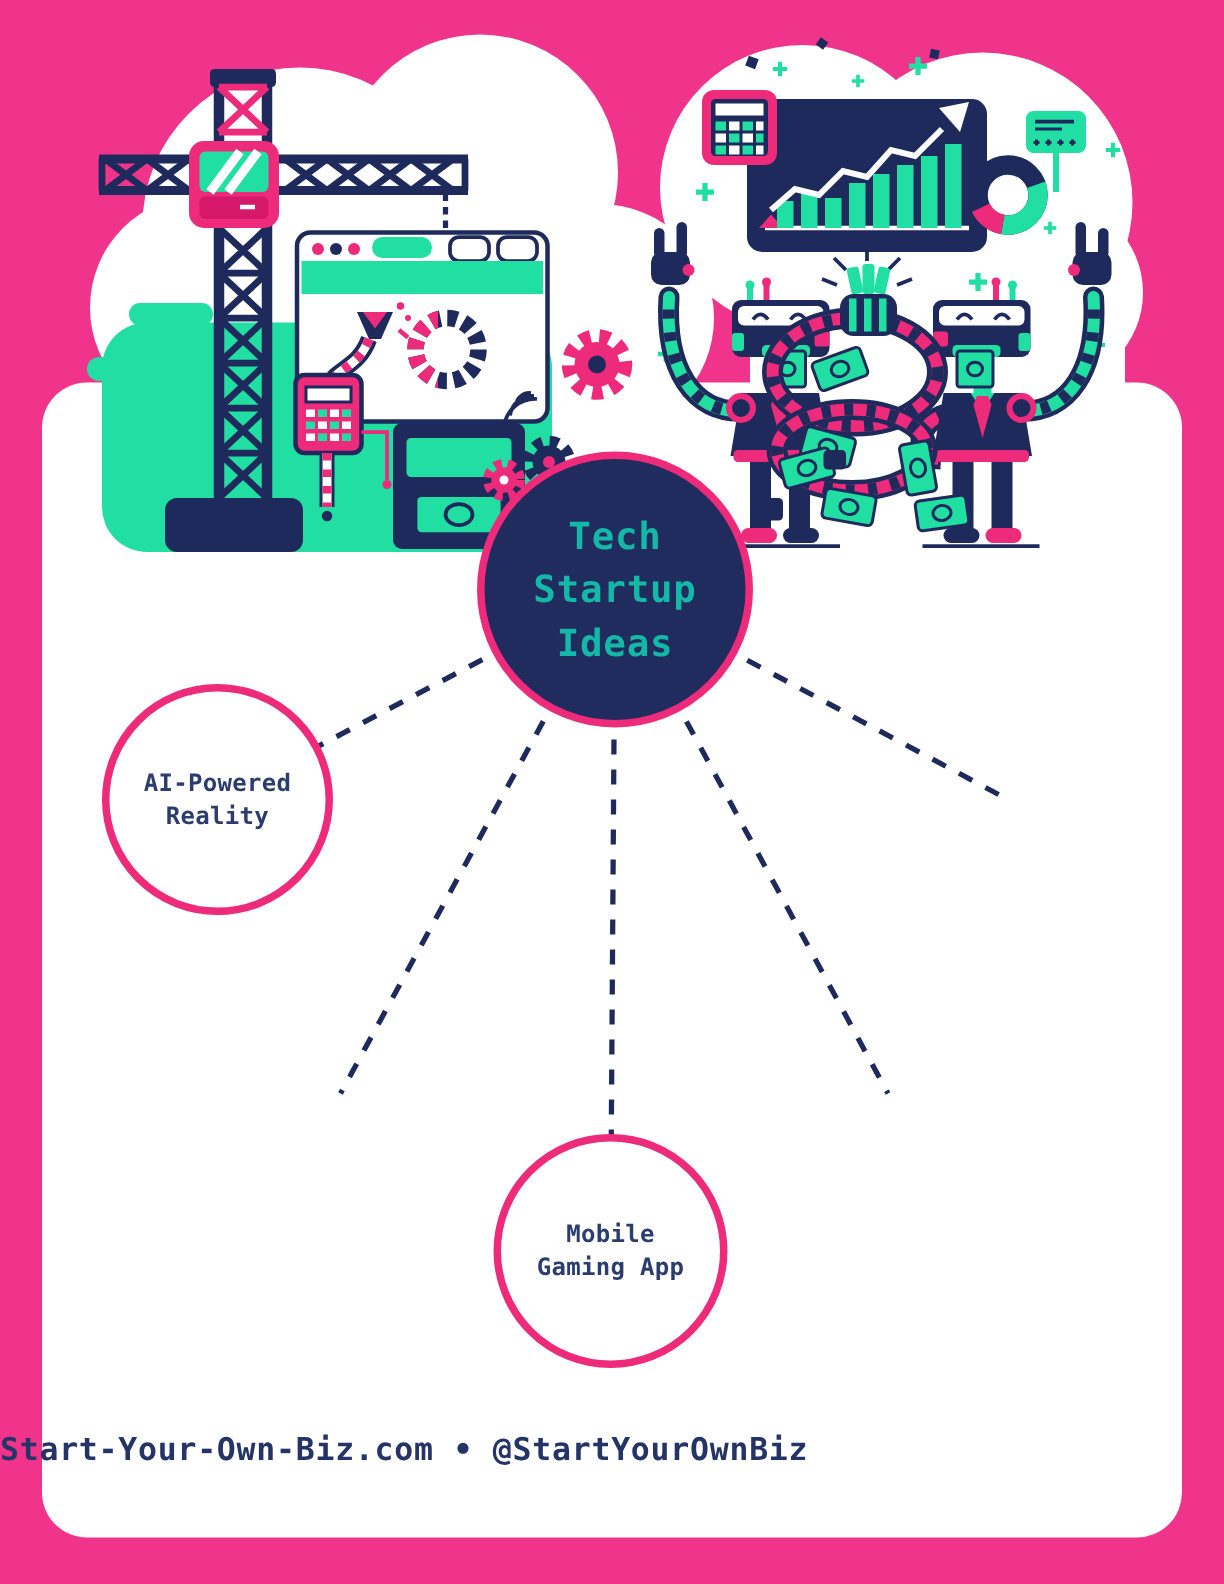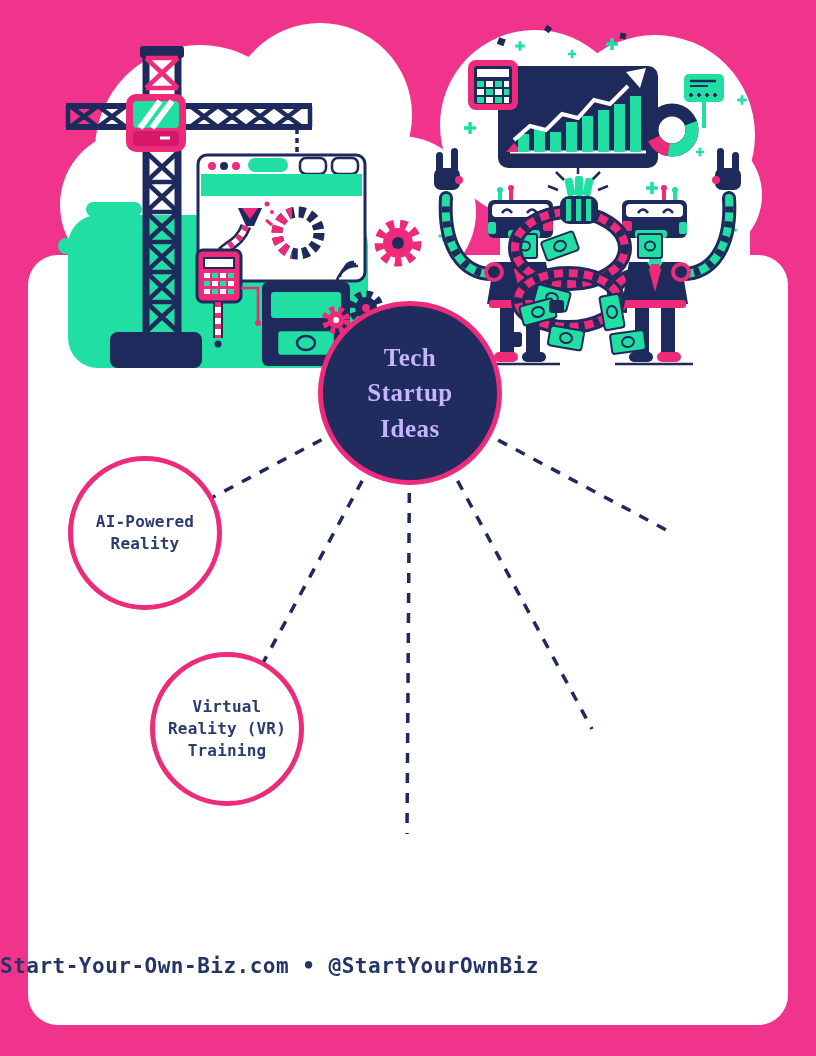--- a/index.html
+++ b/index.html
@@ -6,21 +6,21 @@
   body{width:816px;height:1056px;background:#F0348C;position:relative;overflow:hidden;
        font-family:"DejaVu Sans Mono","Liberation Mono",monospace;}
   .stage{position:absolute;inset:0;width:816px;height:1056px;}
   .card{position:absolute;left:28px;top:255px;width:760px;height:770px;background:#FFFFFF;border-radius:30px;}
   .illu{position:absolute;left:0;top:0;pointer-events:none;}
   .connectors{position:absolute;left:0;top:0;pointer-events:none;}
   .node{position:absolute;border:5px solid #EE2A7B;border-radius:50%;background:#FFFFFF;
         box-sizing:border-box;display:flex;align-items:center;justify-content:center;text-align:center;}
   .node .lbl{white-space:pre-line;color:#2B3C6E;font-size:16px;line-height:1.38;font-weight:bold;letter-spacing:.2px;}
   .node.center{background:#202B5E;}
-  .node.center .lbl{color:#c4b5fd;font-size:25px;line-height:1.42;letter-spacing:.5px;font-family:Liberation Serif, serif;}
+  .node.center .lbl{color:#14b8a6;font-size:25px;line-height:1.42;letter-spacing:.5px;}
   .n-center{left:318px;top:301px;width:184px;height:184px;}
   .n-ai{left:68px;top:456px;width:154px;height:154px;}
   .n-vr{left:150px;top:652px;width:154px;height:154px;}
   .n-mob{left:329px;top:756px;width:156px;height:156px;}
   .n-ar{left:515px;top:652px;width:154px;height:154px;}
   .n-cyber{left:595px;top:456px;width:154px;height:154px;}
   .footer{position:absolute;left:0;top:954px;width:816px;text-align:left;color:#253466;
           font-size:21px;font-weight:bold;letter-spacing:.5px;}
   
   .t1{fill:none;stroke:#1F2A5C;stroke-width:14;stroke-linecap:round;}
@@ -348,20 +348,19 @@
   <div class="node center n-center">
     <div class="lbl">Tech
 Startup
 Ideas</div>
   </div>
 
   <div class="node n-ai">
     <div class="lbl">AI-Powered
 Reality</div>
   </div>
-  <div class="node n-vr">
-    <div class="lbl">Virtual
-Reality (VR)
-Training</div>
+  <div class="node n-mob">
+    <div class="lbl">Mobile
+Gaming App</div>
   </div>
 
   <div class="footer">Start-Your-Own-Biz.com • @StartYourOwnBiz</div>
 </div>
 
 </body></html>

